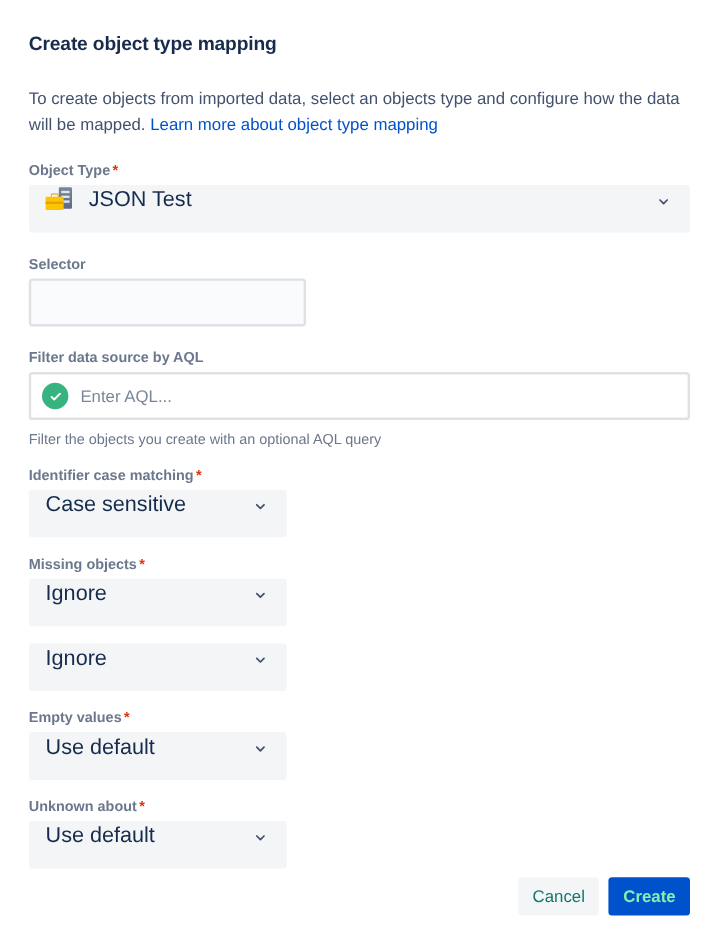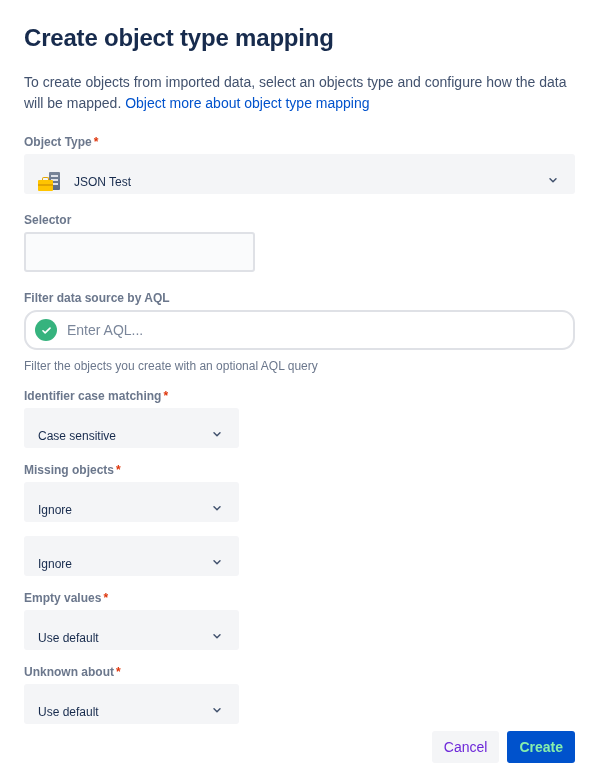--- a/index.html
+++ b/index.html
@@ -19,21 +19,21 @@
   .dialog {
     position: relative;
     width: 599px;
     height: 783px;
     background: #ffffff;
     padding: 24px 24px 0 24px;
   }
 
   
   .dialog-title {
-    font-size: 24px;
+    font-size: 16px;
     line-height: 24px;
     font-weight: 600;
     letter-spacing: -0.008em;
     color: #172b4d;
     margin-top: 2px;
     margin-bottom: 0;
   }
 
   .dialog-description {
     margin-top: 22px;
@@ -70,28 +70,28 @@
   .req {
     color: #de350b;
     font-weight: 600;
     margin-left: 2px;
   }
 
   
   .select-control {
     position: relative;
     display: flex;
-    align-items: flex-end;
+    align-items: flex-start;
     background: #f4f5f7;
     border: 2px solid transparent;
     border-radius: 3px;
     height: 40px;
     padding: 0 8px 0 12px;
     cursor: pointer;
-    font-size: 12px;
+    font-size: 18px;
     color: #172b4d;
   }
 
   .select-control.wide { width: 551px; }
   .select-control.narrow { width: 215px; }
 
   .select-value {
     flex: 1 1 auto;
     white-space: nowrap;
     overflow: hidden;
@@ -186,21 +186,21 @@
   }
 
   
   .aql-control {
     display: flex;
     align-items: center;
     width: 551px;
     height: 40px;
     background: #ffffff;
     border: 2px solid #dfe1e6;
-    border-radius: 13px;
+    border-radius: 3px;
     padding: 0 10px 0 9px;
   }
 
   .check-icon {
     flex: 0 0 auto;
     width: 22px;
     height: 22px;
     border-radius: 50%;
     background: #36b37e;
     display: flex;
@@ -246,21 +246,21 @@
     line-height: 20px;
     border: none;
     border-radius: 3px;
     height: 32px;
     padding: 0 12px;
     cursor: pointer;
   }
 
   .btn-subtle {
     background: #f4f5f7;
-    color: #6d28d9;
+    color: #0f766e;
   }
 
   .btn-primary {
     background: #0052cc;
     color: #86efac;
     font-weight: 600;
   }
 
   
   .gap-objecttype { margin-top: 0; }
@@ -269,21 +269,21 @@
   .gap-dropdown   { margin-top: 14px; }
 </style>
 </head>
 <body>
 
 <div class="dialog">
 
   <h1 class="dialog-title">Create object type mapping</h1>
 
   <p class="dialog-description">
-    <span>To create objects from imported data, select an objects type and configure how the data will be mapped. </span><a class="doc-link" href="#">Object more about object type mapping</a>
+    <span>To create objects from imported data, select an objects type and configure how the data will be mapped. </span><a class="doc-link" href="#">Learn more about object type mapping</a>
   </p>
 
   <div class="form">
 
     <div class="field gap-objecttype">
       <label class="field-label">
         <span>Object Type</span><span class="req">*</span>
       </label>
       <div class="select-control wide">
         <span class="ot-icon">

